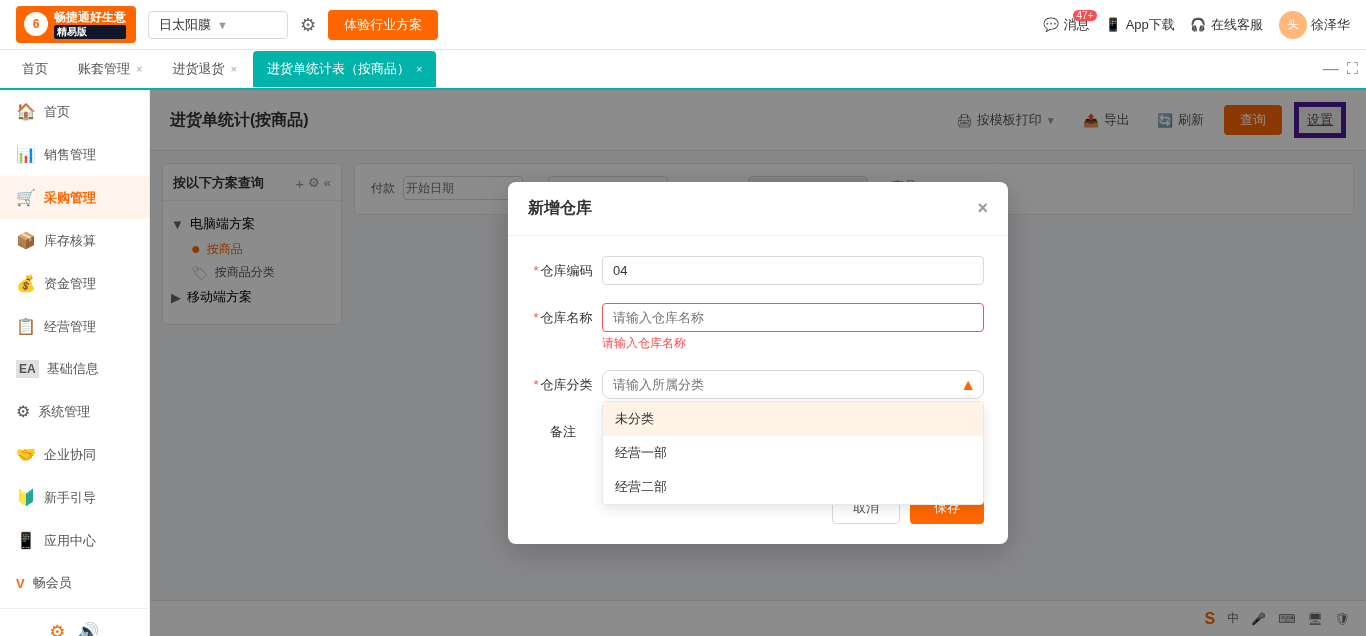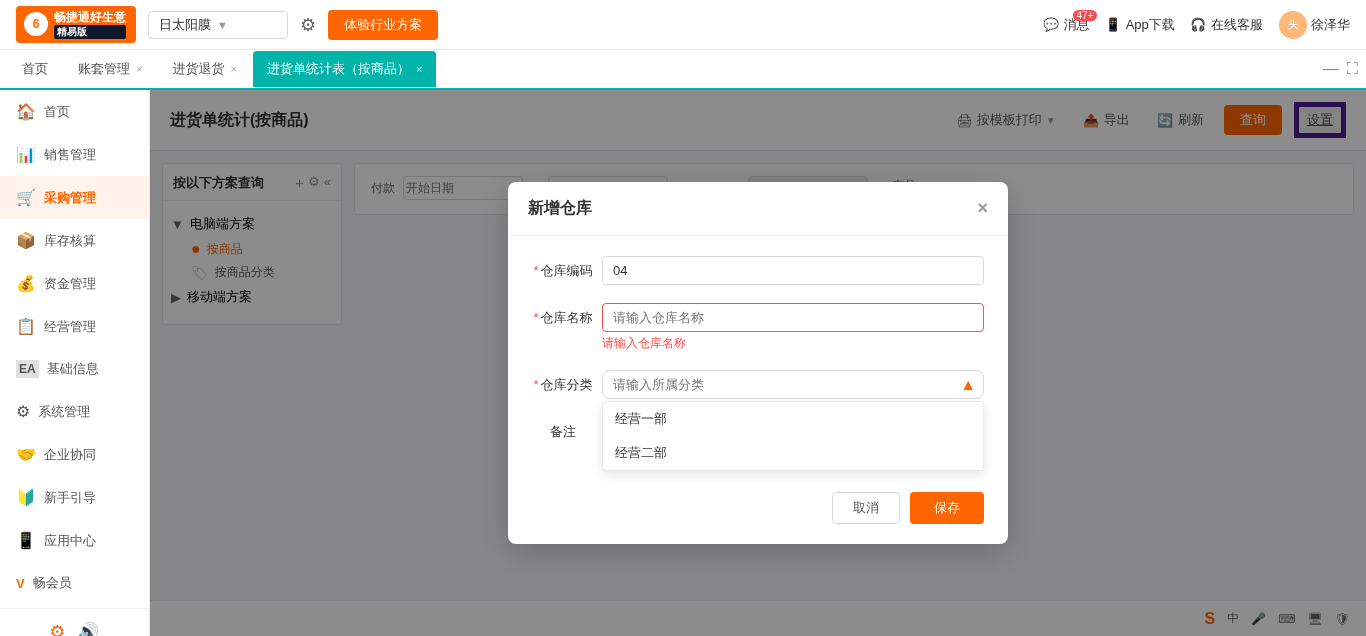--- a/index.html
+++ b/index.html
@@ -320,21 +320,21 @@
           <span>刷新</span>
         </div>
         <button class="action-btn primary">查询</button>
         <button class="action-btn" style="border:5px solid #4c1d95;border-radius:0;text-decoration:underline;">设置</button>
       </div>
     </div>
 
     <div style="display:flex;gap:0;padding:12px;height:calc(100% - 60px - 36px);background:#f5f6fa;">
 
       <div style="width:180px;background:#fff;border-radius:4px;border:1px solid #e8e8e8;padding:10px 0;margin-right:12px;flex-shrink:0;height:fit-content;">
-        <div style="display:flex;align-items:flex-start;justify-content:space-between;padding:0 10px 8px;border-bottom:1px solid #f0f0f0;margin-bottom:6px;">
+        <div style="display:flex;align-items:center;justify-content:space-between;padding:0 10px 8px;border-bottom:1px solid #f0f0f0;margin-bottom:6px;">
           <span style="font-size:13px;font-weight:bold;color:#333;">按以下方案查询</span>
           <div style="display:flex;gap:4px;">
             <span style="color:#999;cursor:pointer;font-size:15px;">+</span>
             <span style="color:#999;cursor:pointer;font-size:13px;">⚙</span>
             <span style="color:#999;cursor:pointer;font-size:13px;">«</span>
           </div>
         </div>
         <div class="scheme-tree">
           <div class="tree-item">
             <span style="color:#666;">▼</span>
@@ -420,20 +420,23 @@
 
           <div class="form-row">
             <div class="form-label required">仓库分类</div>
             <div class="form-field" style="position:relative;">
               <div class="form-select-wrap">
                 <input class="form-select-input" placeholder="请输入所属分类" style="">
                 <span class="select-arrow">▲</span>
               </div>
 
               <div class="dropdown-list">
+                <div class="dropdown-item highlighted">
+                  <span>未分类</span>
+                </div>
                 <div class="dropdown-item">
                   <span>经营一部</span>
                 </div>
                 <div class="dropdown-item">
                   <span>经营二部</span>
                 </div>
               </div>
             </div>
           </div>
 

